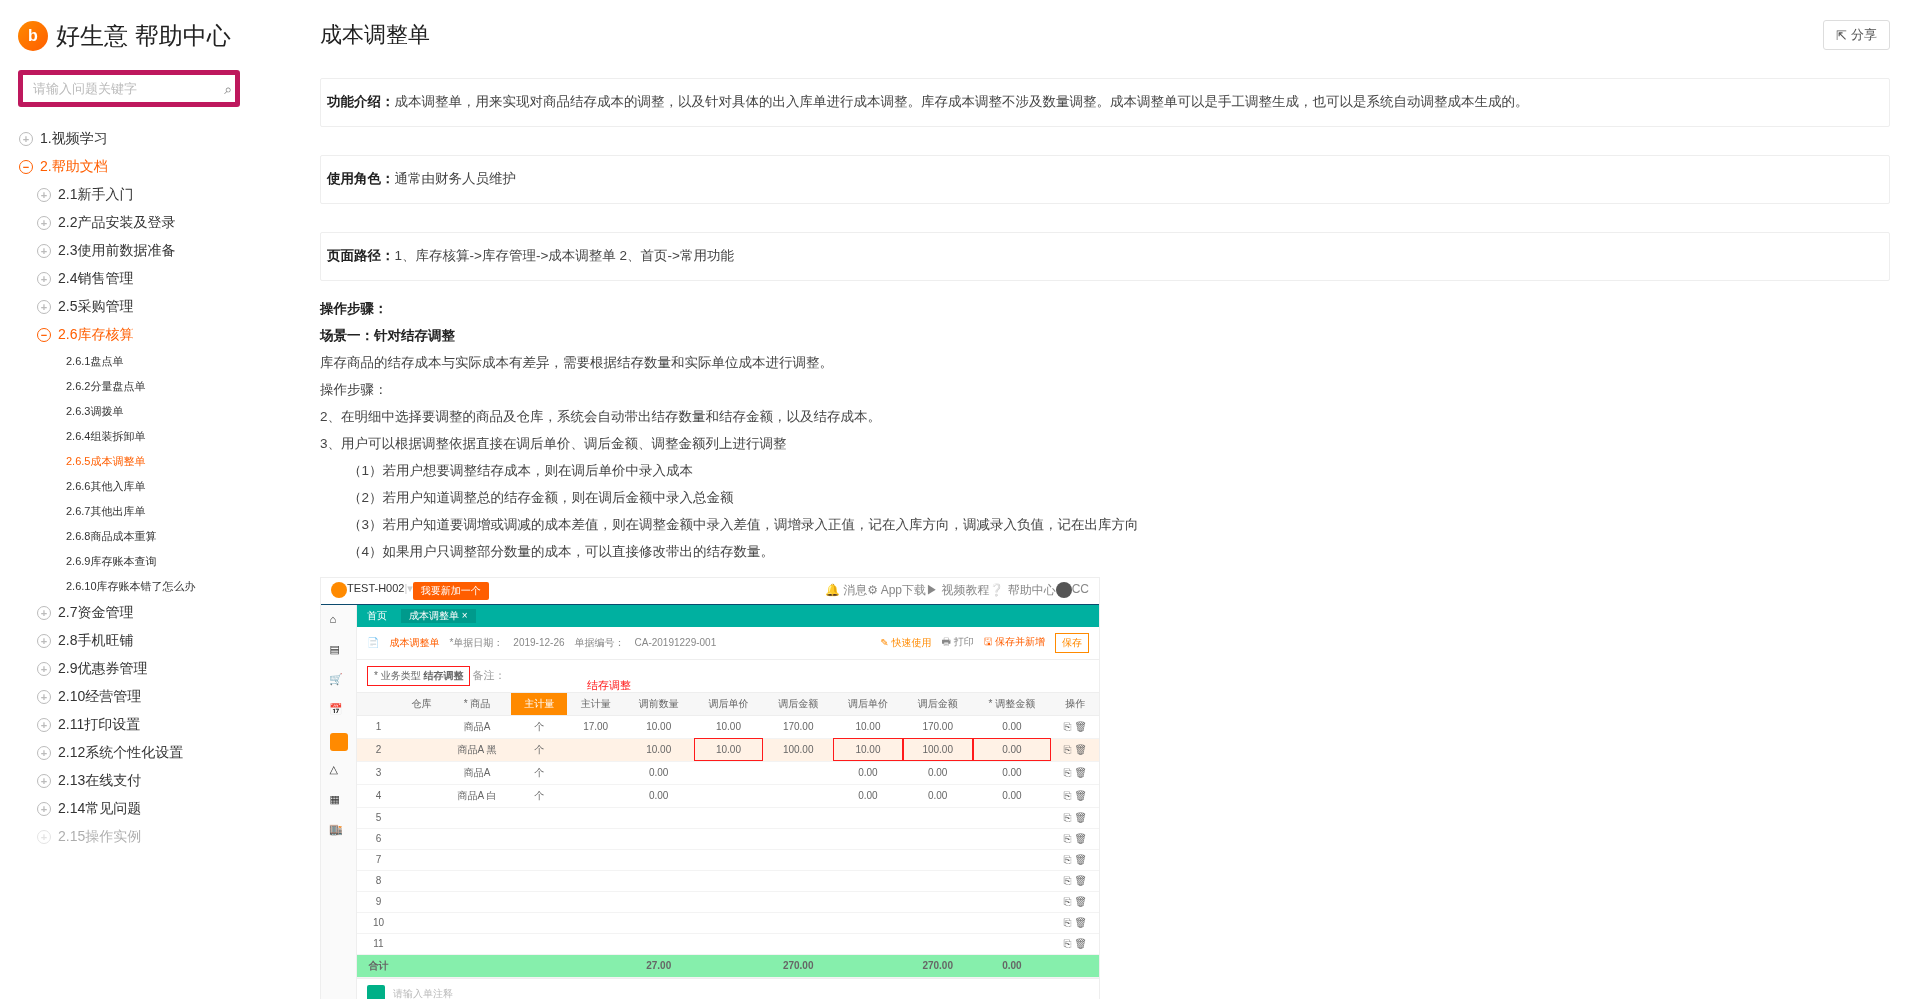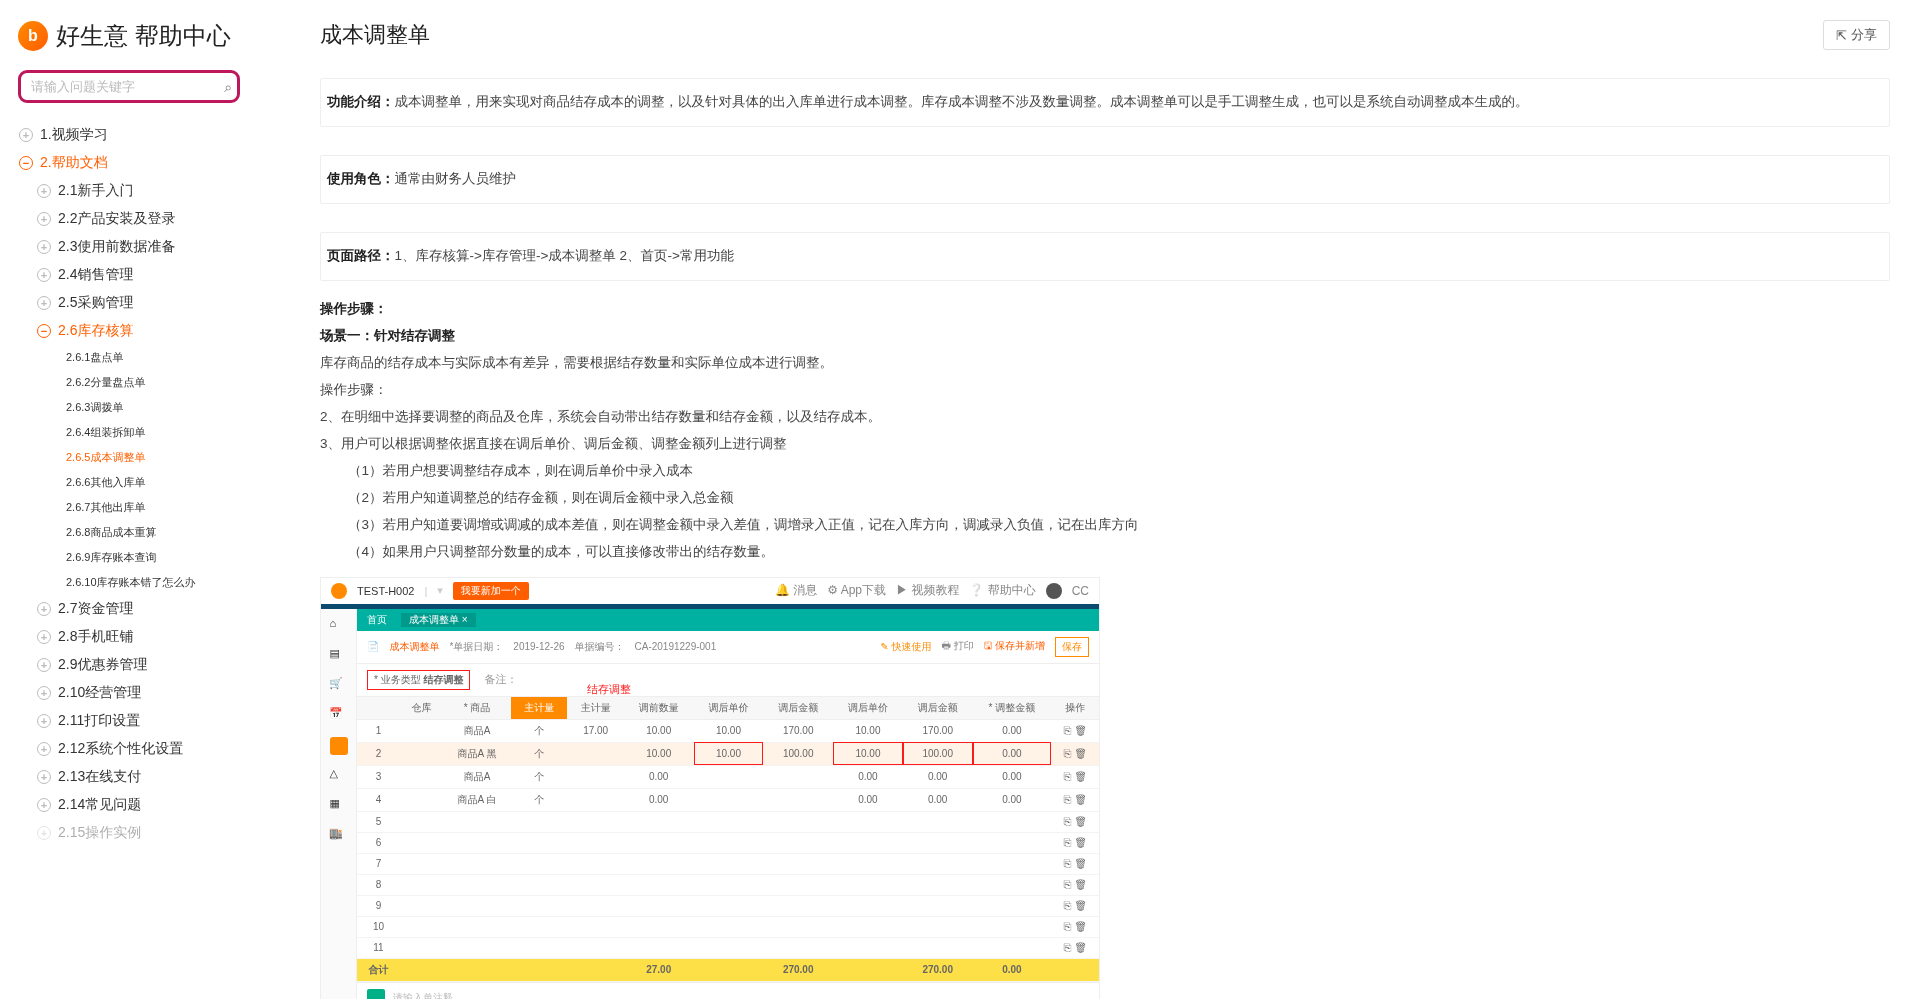--- a/index.html
+++ b/index.html
@@ -5,21 +5,21 @@
 * { margin:0; padding:0; box-sizing:border-box; }
 body { font-family:"Microsoft YaHei","Helvetica Neue",Arial,sans-serif; font-size:14px; color:#333; background:#fff; }
 .layout { display:flex; width:100%; min-height:100vh; }
 
 
 .sidebar { width:250px; flex-shrink:0; padding:20px 10px 20px 18px; overflow-y:auto; }
 .logo-row { display:flex; align-items:center; gap:8px; margin-bottom:18px; }
 .logo-circle { width:30px; height:30px; border-radius:50%; background:linear-gradient(135deg,#ff8a00,#ff5e00); display:flex; align-items:center; justify-content:center; color:#fff; font-weight:bold; font-size:16px; }
 .logo-text { font-size:24px; font-weight:500; color:#222; }
 .search-box { position:relative; margin-bottom:18px; }
-.search-box input { width:100%; padding:6px 28px 6px 10px; border:3px solid #be185d; border-radius:9px; font-size:13px; color:#666; }
+.search-box input { width:100%; padding:6px 28px 6px 10px; border:5px solid #be185d; border-radius:3px; font-size:13px; color:#666; }
 .search-box input::placeholder { color:#bbb; }
 .search-box .mag { position:absolute; right:8px; top:50%; transform:translateY(-50%); color:#888; font-size:14px; }
 .nav-item { display:flex; align-items:center; padding:5px 0; cursor:pointer; font-size:14px; color:#333; }
 .nav-item.active { color:#ff5e00; }
 .nav-item.current { color:#ff5e00; }
 .nav-icon { width:16px; height:16px; display:inline-flex; align-items:center; justify-content:center; margin-right:6px; font-size:12px; color:#999; }
 .nav-l1 { padding-left:0; }
 .nav-l2 { padding-left:18px; }
 .nav-l3 { padding-left:48px; font-size:11px; }
 
@@ -31,47 +31,47 @@
 .info-box { border:1px solid #eee; padding:12px 6px; margin-bottom:10px; line-height:1.7; font-size:13.5px; color:#444; border-radius:2px;margin-top:28px; }
 .info-box .label { font-weight:600; color:#222; }
 .content-sec { margin-top:14px; }
 .content-sec p { line-height:2; font-size:13.5px; color:#444; }
 .content-sec .step-label { font-weight:600; color:#222; }
 .indent1 { padding-left:0; }
 .indent2 { padding-left:28px; }
 
 
 .shot { margin-top:12px; border:1px solid #eee; font-size:11px; width:780px; max-width:100%; background:#fff; }
-.shot-top { display:flex; align-items:center; padding:4px 10px; border-bottom:5px solid #0c4a6e; gap:10px; }
+.shot-top { display:flex; align-items:flex-start; padding:4px 10px; border-bottom:1px solid #0c4a6e; }
 .shot-top .mini-logo { width:16px; height:16px; border-radius:50%; background:#ff8a00; }
 .shot-top .spacer { flex:1; }
 .shot-top .pill { background:#ff5e00; color:#fff; padding:2px 8px; border-radius:2px; font-size:10px; }
 .shot-top .tiny { color:#888; font-size:12px; }
 .shot-top .avatar { width:16px; height:16px; border-radius:50%; background:#555; }
 .shot-body { display:flex; }
 .shot-rail { width:36px; background:#fafafa; border-right:1px solid #eee; display:flex; flex-direction:column; gap:12px; align-items:center; padding-top:8px; }
 .shot-rail .ri { width:18px; height:18px; border-radius:3px; }
 .shot-rail .ri.on { background:#ff8a00; }
 .shot-content { flex:1; min-width:0; }
 .shot-tabs { background:#00b0a0; color:#fff; padding:4px 10px; font-size:10px; display:flex; gap:14px; }
 .shot-tabs span:last-child { background:rgba(0,0,0,.12); padding:0 8px; }
 .shot-crumb { padding:6px 10px; border-bottom:1px solid #eee; color:#888; font-size:10px; display:flex; align-items:center; gap:10px; }
 .shot-crumb .accent { color:#ff5e00; }
 .shot-crumb .sp { flex:1; }
-.shot-row1 { padding:6px 10px; display:flex; align-items:center; gap:14px; border-bottom:1px solid #eee; position:relative; }
+.shot-row1 { padding:6px 10px; display:flex; align-items:center; gap:2px; border-bottom:1px solid #eee; position:relative; }
 .shot-row1 .redbox { border:1px solid #ff1a1a; padding:2px 6px; font-size:10px; color:#666; }
 .shot-row1 .anno { position:absolute; color:#ff1a1a; font-size:11px; left:230px; top:18px; }
 .grid { width:100%; border-collapse:collapse; font-size:10px; }
 .grid th { background:#f7f7f7; padding:4px 6px; font-weight:500; color:#666; text-align:center; border-bottom:1px solid #eee; }
 .grid th.on { background:#ff8a00; color:#fff; }
 .grid td { padding:4px 6px; text-align:center; color:#666; border-bottom:1px solid #f3f3f3; }
 .grid tr.sel td { background:#fff2e6; }
 .grid td.rb { outline:1px solid #ff1a1a; outline-offset:-1px; }
 .anno2 { color:#ff1a1a; font-size:11px; text-align:center; padding:4px 0; }
-.shot-total td { background:#fde047; font-weight:600; }
+.shot-total td { background:#86efac; font-weight:600; }
 .foot-row { padding:6px 10px; border-top:1px solid #eee; color:#bbb; font-size:10px; display:flex; align-items:center; gap:8px; }
 .foot-row .sq { width:18px; height:18px; background:#00b087; border-radius:2px; }
 
 
 .circ { width:14px; height:14px; border:1.5px solid #bbb; border-radius:50%; display:inline-flex; align-items:center; justify-content:center; font-size:11px; line-height:1; color:#bbb; font-weight:bold; }
 .circ.minus { border-color:#ff5e00; color:#ff5e00; }
 </style>
 </head>
 <body>
 

